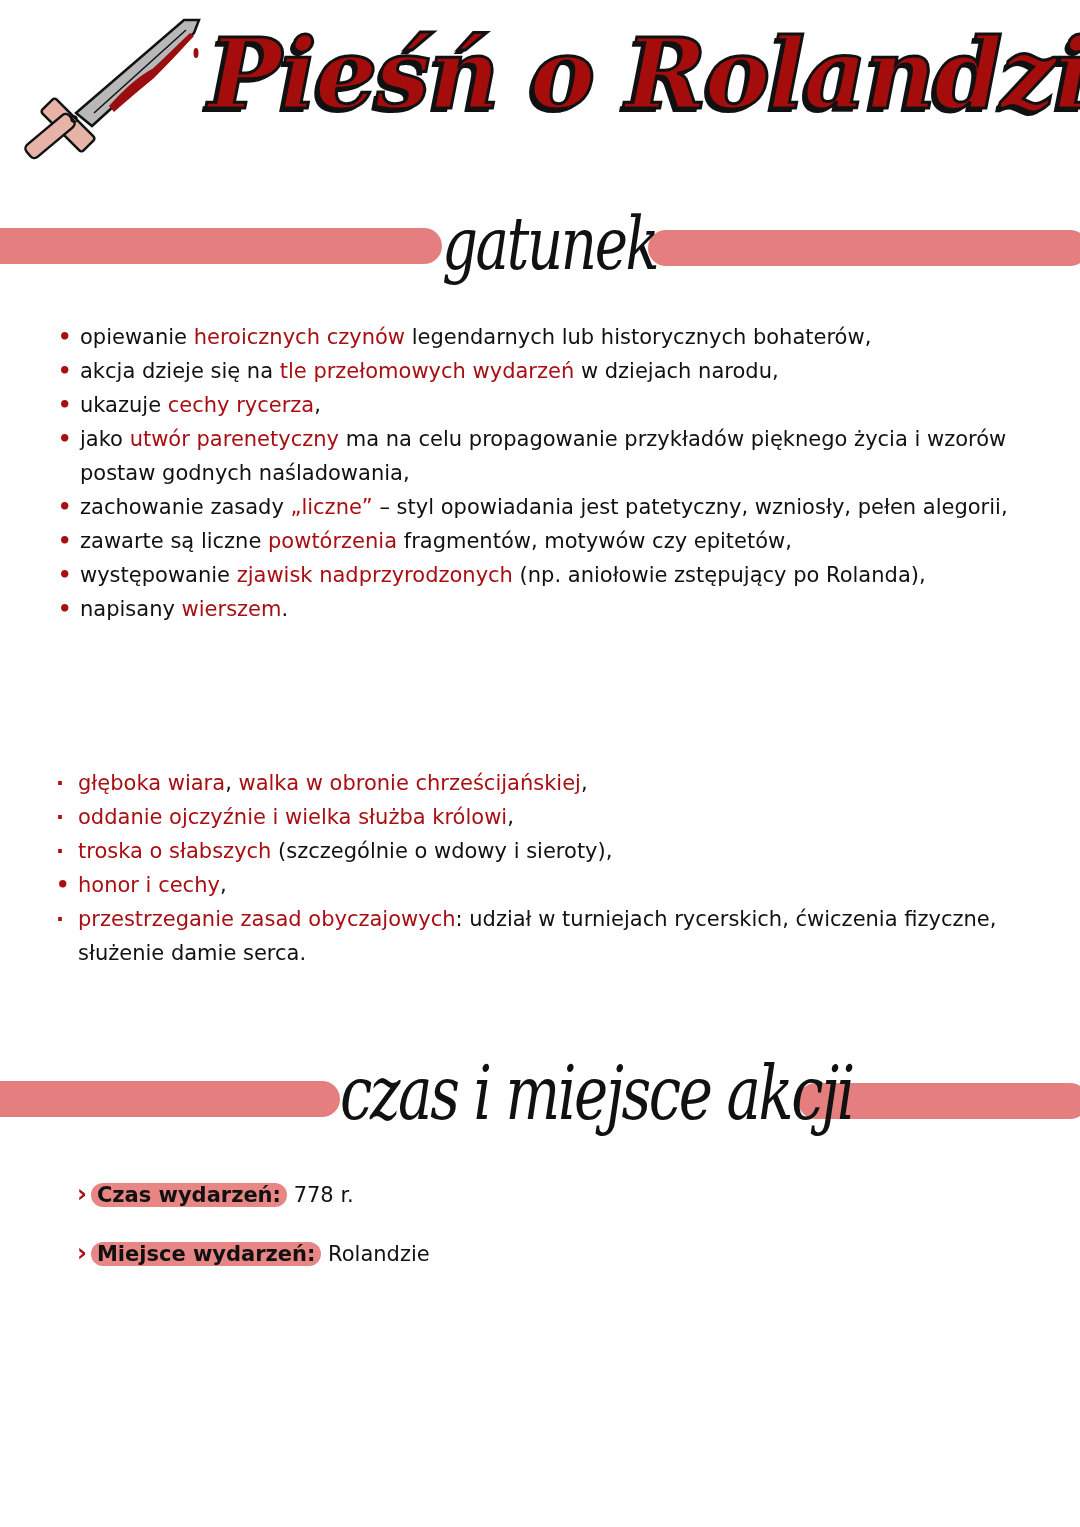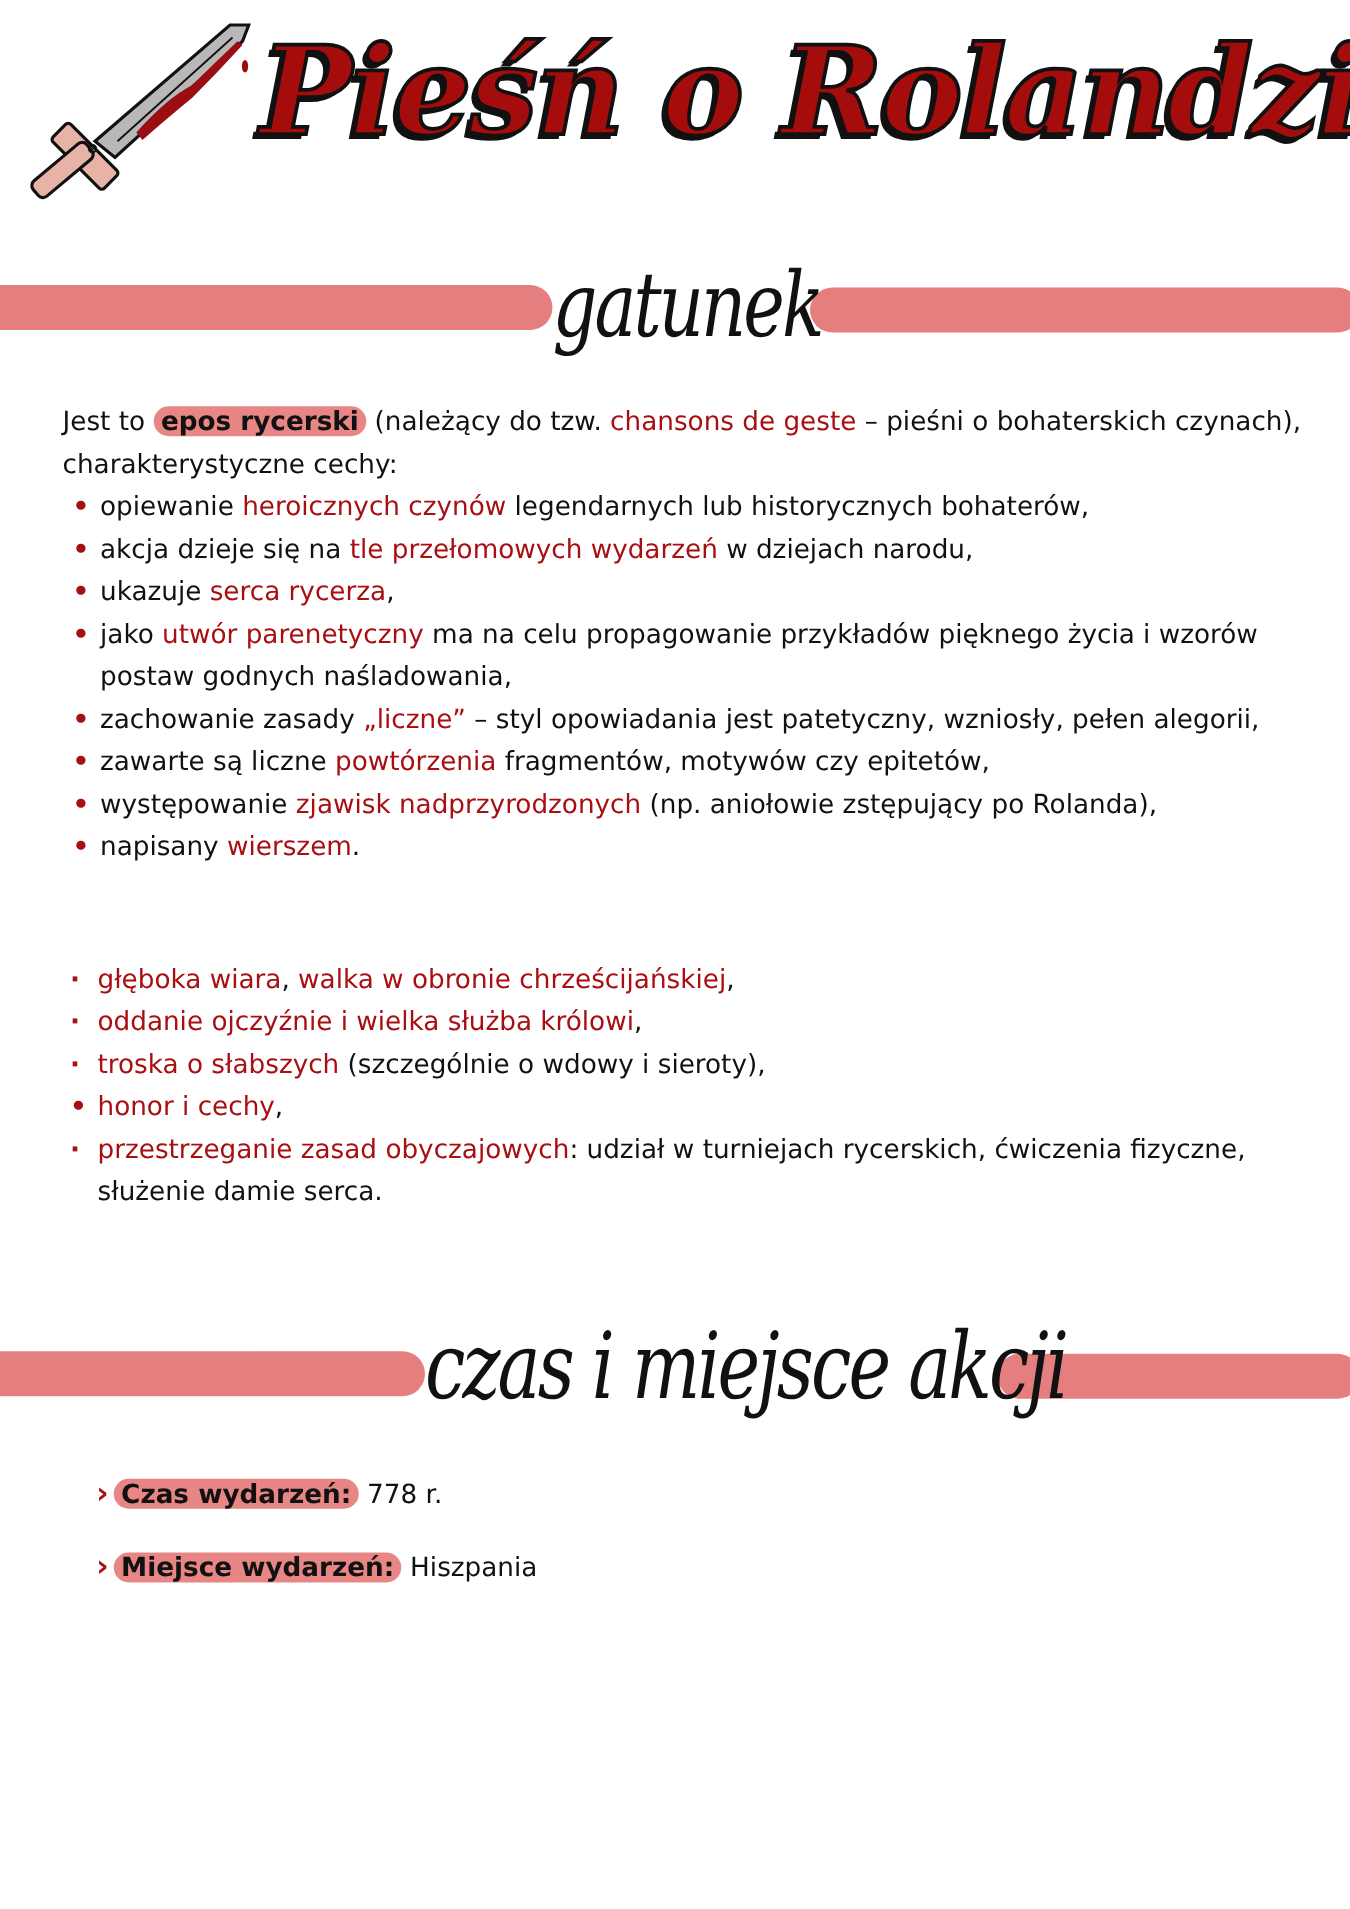--- a/index.html
+++ b/index.html
@@ -57,28 +57,24 @@
   <div class="title">Pieśń o Rolandzie</div>
 </div>
 
 <div class="section-head" style="top:205px; height:95px;">
   <div class="bar left" style="top:23px; width:462px;"></div>
   <div class="bar" style="top:25px; left:648px; width:440px;"></div>
   <div class="head-text" style="left:442px; top:-6px; font-size:72px; line-height:90px;">gatunek</div>
 </div>
 
 <div class="para" style="top:320px;">
-  <div>
-    <span>Jest to </span><span class="hl">epos rycerski</span><span> (należący do tzw. </span><span class="red">chansons de geste</span><span> – pieśni o bohaterskich czynach),</span><br>
-    <span>charakterystyczne cechy:</span>
-  </div>
   <ul class="bul" style="width:990px;">
     <li><span class="dot">•</span><span>opiewanie </span><span class="red">heroicznych czynów</span><span> legendarnych lub historycznych bohaterów,</span></li>
     <li><span class="dot">•</span><span>akcja dzieje się na </span><span class="red">tle przełomowych wydarzeń</span><span> w dziejach narodu,</span></li>
-    <li><span class="dot">•</span><span>ukazuje </span><span class="red">serca rycerza</span><span>,</span></li>
+    <li><span class="dot">•</span><span>ukazuje </span><span class="red">cechy rycerza</span><span>,</span></li>
     <li><span class="dot">•</span><span>jako </span><span class="red">utwór parenetyczny</span><span> ma na celu propagowanie przykładów pięknego życia i wzorów postaw godnych naśladowania,</span></li>
     <li><span class="dot">•</span><span>zachowanie zasady </span><span class="red">„liczne”</span><span> – styl opowiadania jest patetyczny, wzniosły, pełen alegorii,</span></li>
     <li><span class="dot">•</span><span>zawarte są liczne </span><span class="red">powtórzenia</span><span> fragmentów, motywów czy epitetów,</span></li>
     <li><span class="dot">•</span><span>występowanie </span><span class="red">zjawisk nadprzyrodzonych</span><span> (np. aniołowie zstępujący po Rolanda),</span></li>
     <li><span class="dot">•</span><span>napisany </span><span class="red">wierszem</span><span>.</span></li>
   </ul>
 </div>
 
 <div class="para" style="top:766px; left:42px;">
   <ul class="bul" style="width:1000px; margin-left:6px;">
@@ -94,15 +90,15 @@
   <div class="bar left" style="top:31px; width:360px;"></div>
   <div class="bar" style="top:33px; left:798px; width:290px;"></div>
   <div class="head-text" style="left:340px; top:-2px; font-size:74px; line-height:90px;">czas i miejsce akcji</div>
 </div>
 
 <div class="facts" style="top:1180px;">
   <div class="fact" style="top:0;">
     <span class="chev">›</span><span class="hl">Czas wydarzeń:</span><span> 778 r.</span>
   </div>
   <div class="fact" style="top:59px;">
-    <span class="chev">›</span><span class="hl">Miejsce wydarzeń:</span><span> Hiszpania</span>
+    <span class="chev">›</span><span class="hl">Miejsce wydarzeń:</span><span> Rolandzie</span>
   </div>
 </div>
 
 </body></html>

